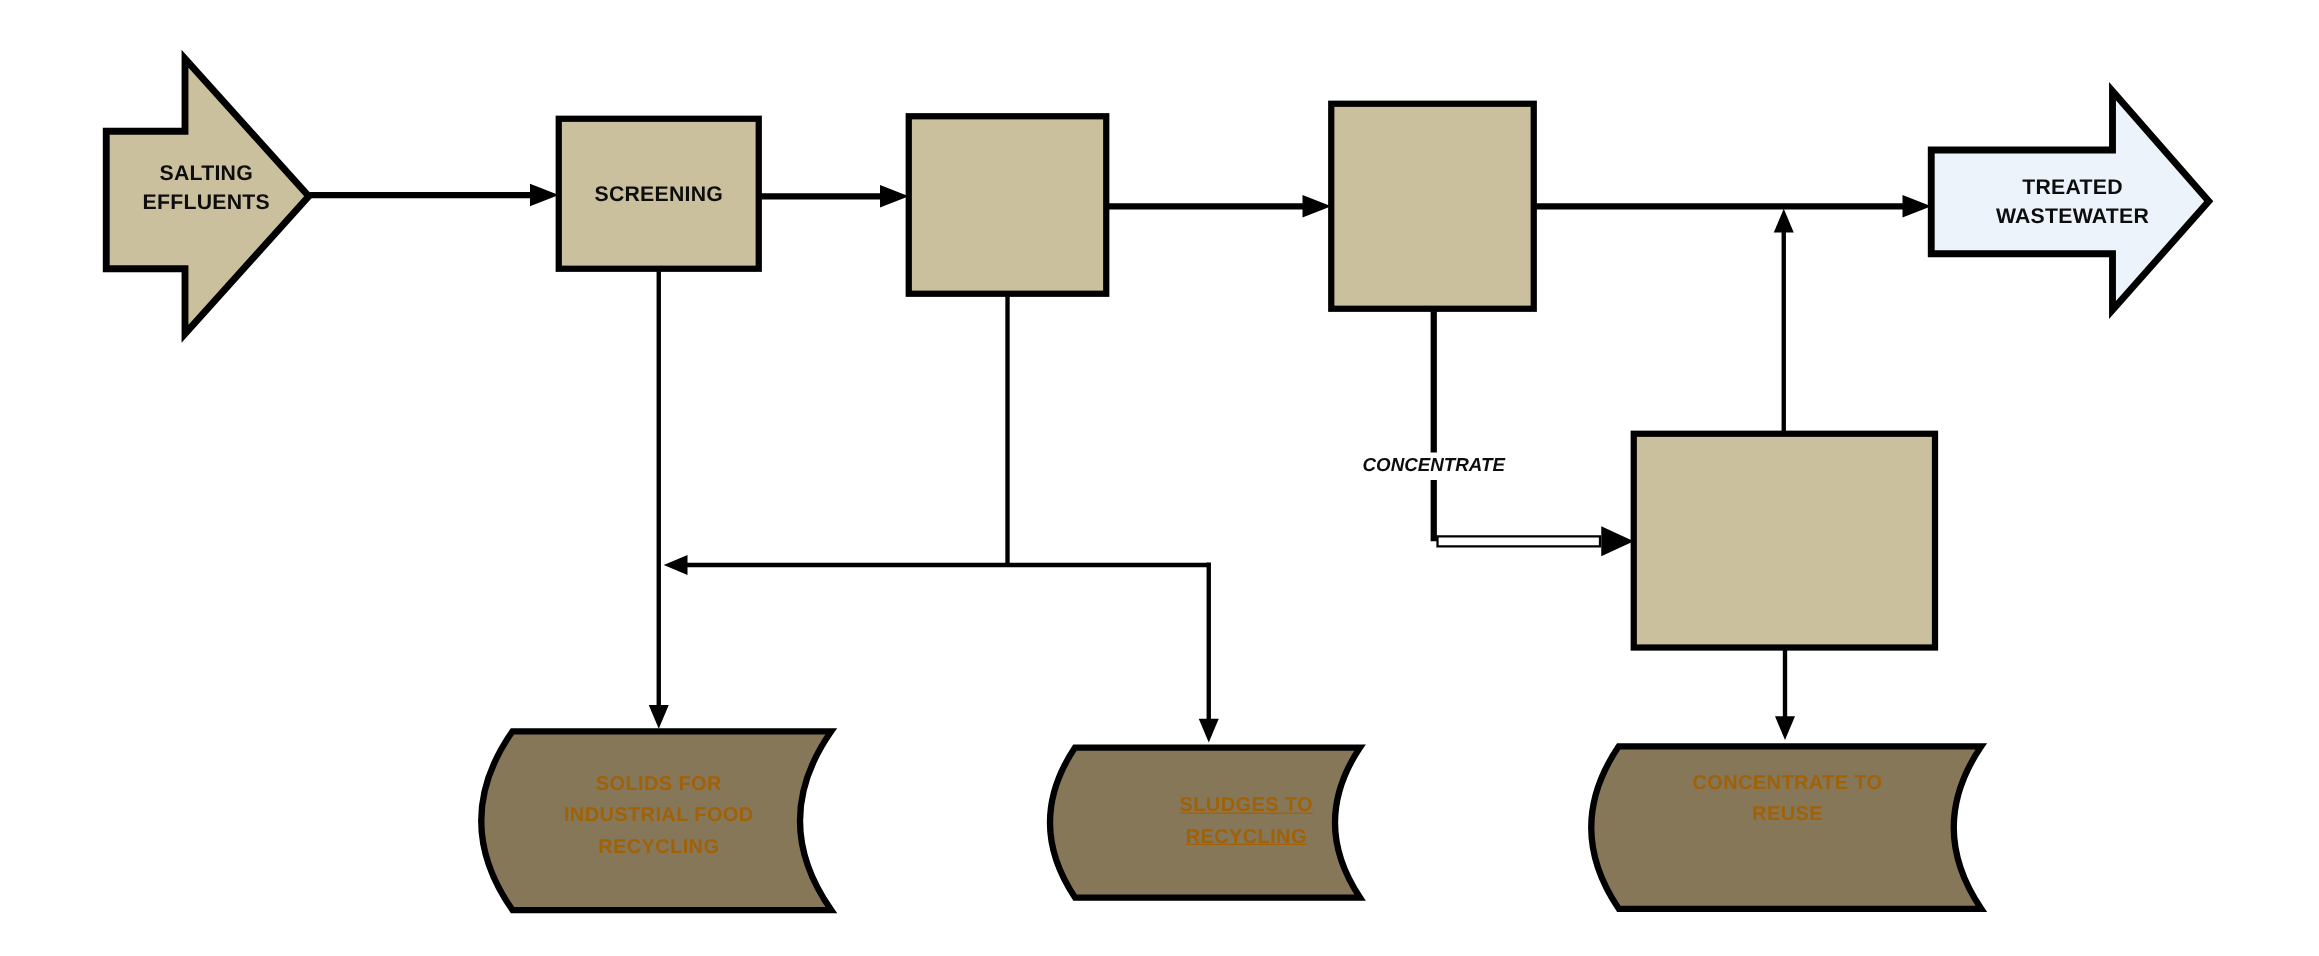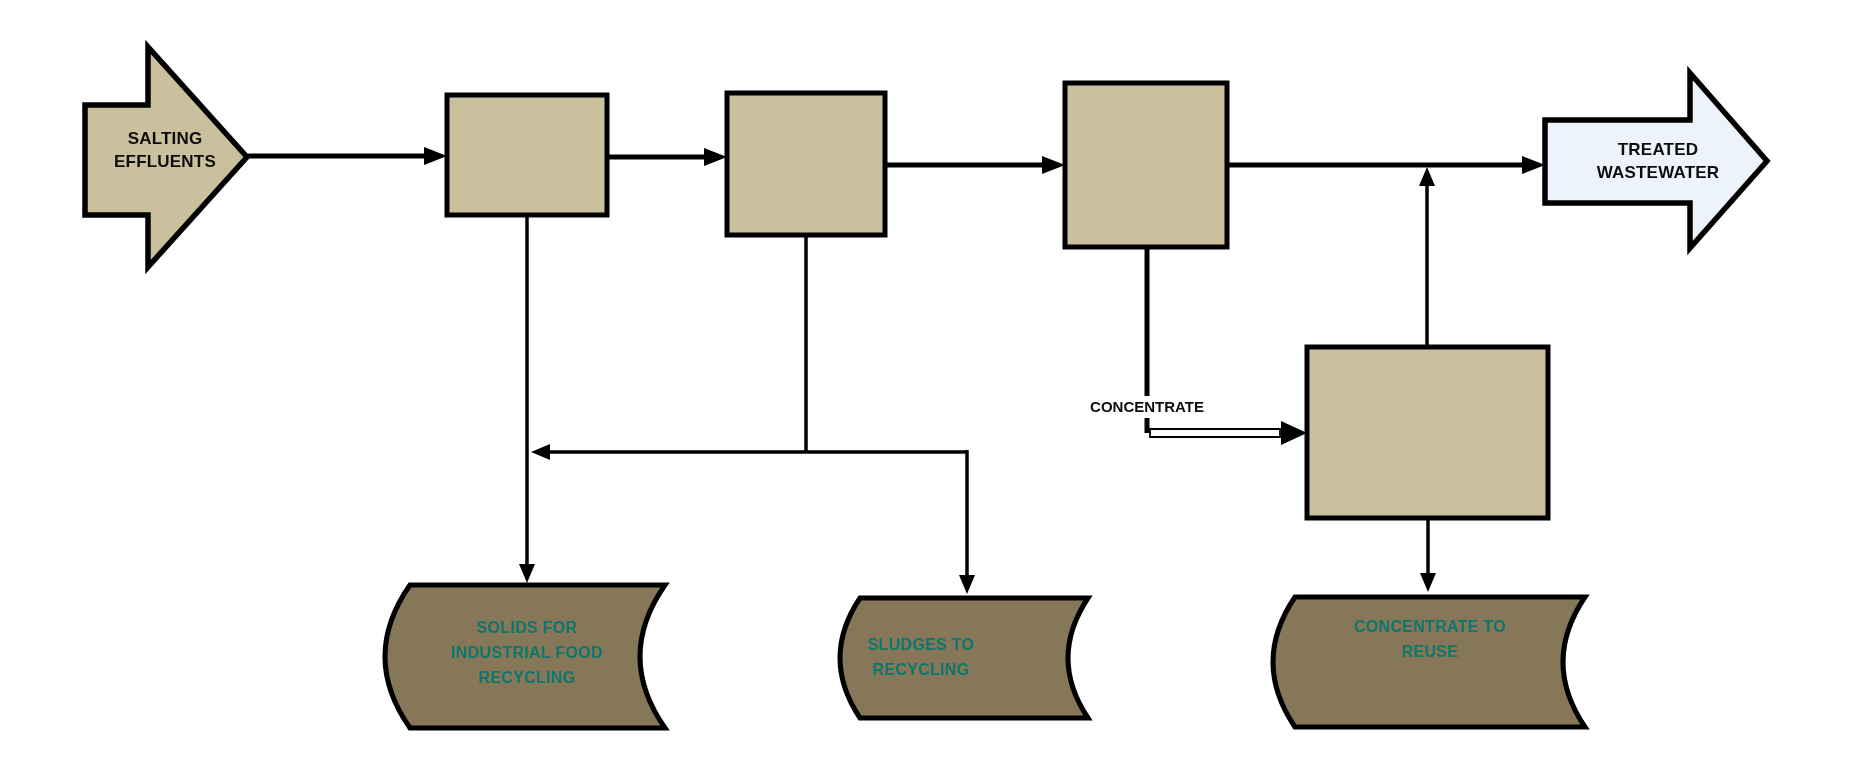--- a/index.html
+++ b/index.html
@@ -13,21 +13,21 @@
   #shapes{position:absolute;left:0;top:0;}
   .lbl{
     position:absolute;
     display:flex;align-items:center;justify-content:center;
     text-align:center;
     font-weight:bold;
     color:#0d0d0d;
     pointer-events:none;
   }
   .lbl-node{font-size:17px;line-height:23px;letter-spacing:0.2px;}
-  .lbl-storage{font-size:16px;line-height:25px;color:#0f766e;letter-spacing:0.3px;}
+  .lbl-storage{font-size:16px;line-height:25px;color:#a16207;letter-spacing:0.3px;}
   .lbl-edge{font-size:15px;line-height:20px;}
   .lbl-edge span{background:#ffffff;padding:1px 3px;}
 </style>
 </head>
 <body>
 
 <div id="stage">
 
   <svg id="shapes" width="1855" height="765" viewBox="0 0 1855 765">
 
@@ -81,29 +81,30 @@
 
     <path d="M410,585 L665,585 Q615,656.5 665,728 L410,728 Q360,656.5 410,585 Z" stroke="#000000" stroke-width="5" fill="#877759"></path>
 
     <path d="M860,598 L1088,598 Q1048,658 1088,718 L860,718 Q820,658 860,598 Z" stroke="#000000" stroke-width="5" fill="#877759"></path>
 
     <path d="M1295,597 L1585,597 Q1541,662 1585,727 L1295,727 Q1251,662 1295,597 Z" stroke="#000000" stroke-width="5" fill="#877759"></path>
   </svg>
 
   <div class="lbl lbl-node" style="left:85px;top:104px;width:160px;height:92px;">SALTING EFFLUENTS</div>
 
+  <div class="lbl lbl-node" style="left:447px;top:95px;width:160px;height:120px;">SCREENING</div>
 
 
 
   <div class="lbl lbl-node" style="left:1583px;top:115px;width:150px;height:92px;">TREATED WASTEWATER</div>
 
 
-  <div class="lbl lbl-edge" style="left:1047px;top:394px;width:200px;height:26px;">
+  <div class="lbl lbl-edge" style="left:1047px;top:360px;width:200px;height:26px;font-style:italic;">
     <span>CONCENTRATE</span>
   </div>
 
   <div class="lbl lbl-storage" style="left:447px;top:607px;width:160px;height:90px;">SOLIDS FOR INDUSTRIAL FOOD RECYCLING</div>
 
-  <div class="lbl lbl-storage" style="left:831px;top:629px;width:180px;height:56px;">SLUDGES TO RECYCLING</div>
+  <div class="lbl lbl-storage" style="left:907px;top:629px;width:180px;height:56px;text-decoration:underline;">SLUDGES TO RECYCLING</div>
 
   <div class="lbl lbl-storage" style="left:1330px;top:611px;width:200px;height:56px;">CONCENTRATE TO REUSE</div>
 
 </div>
 
 </body></html>

